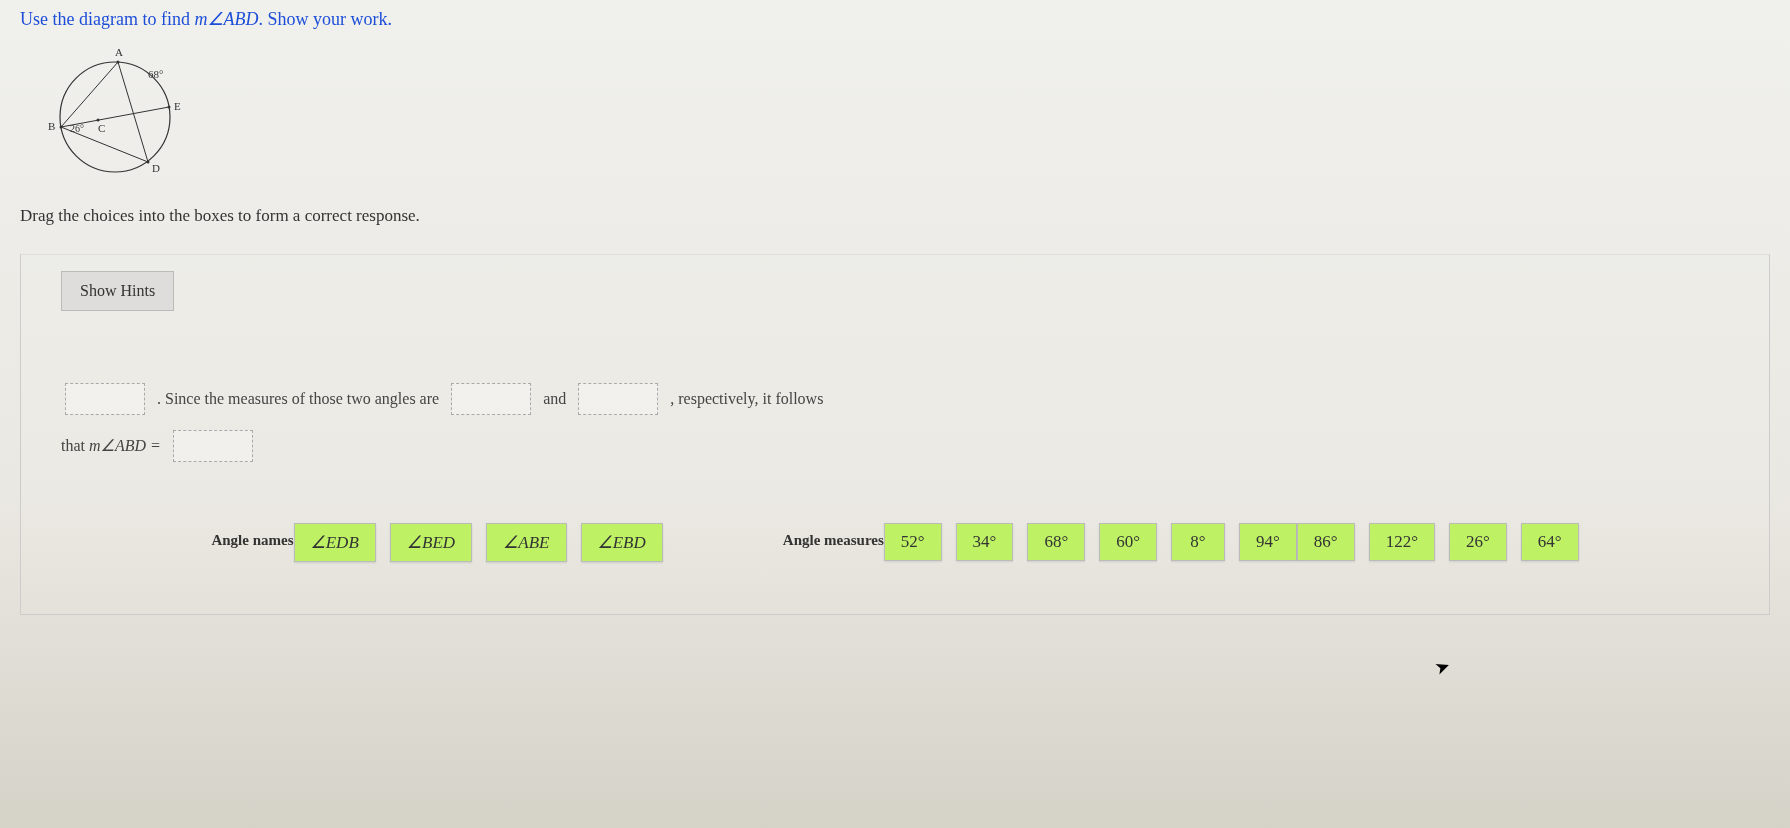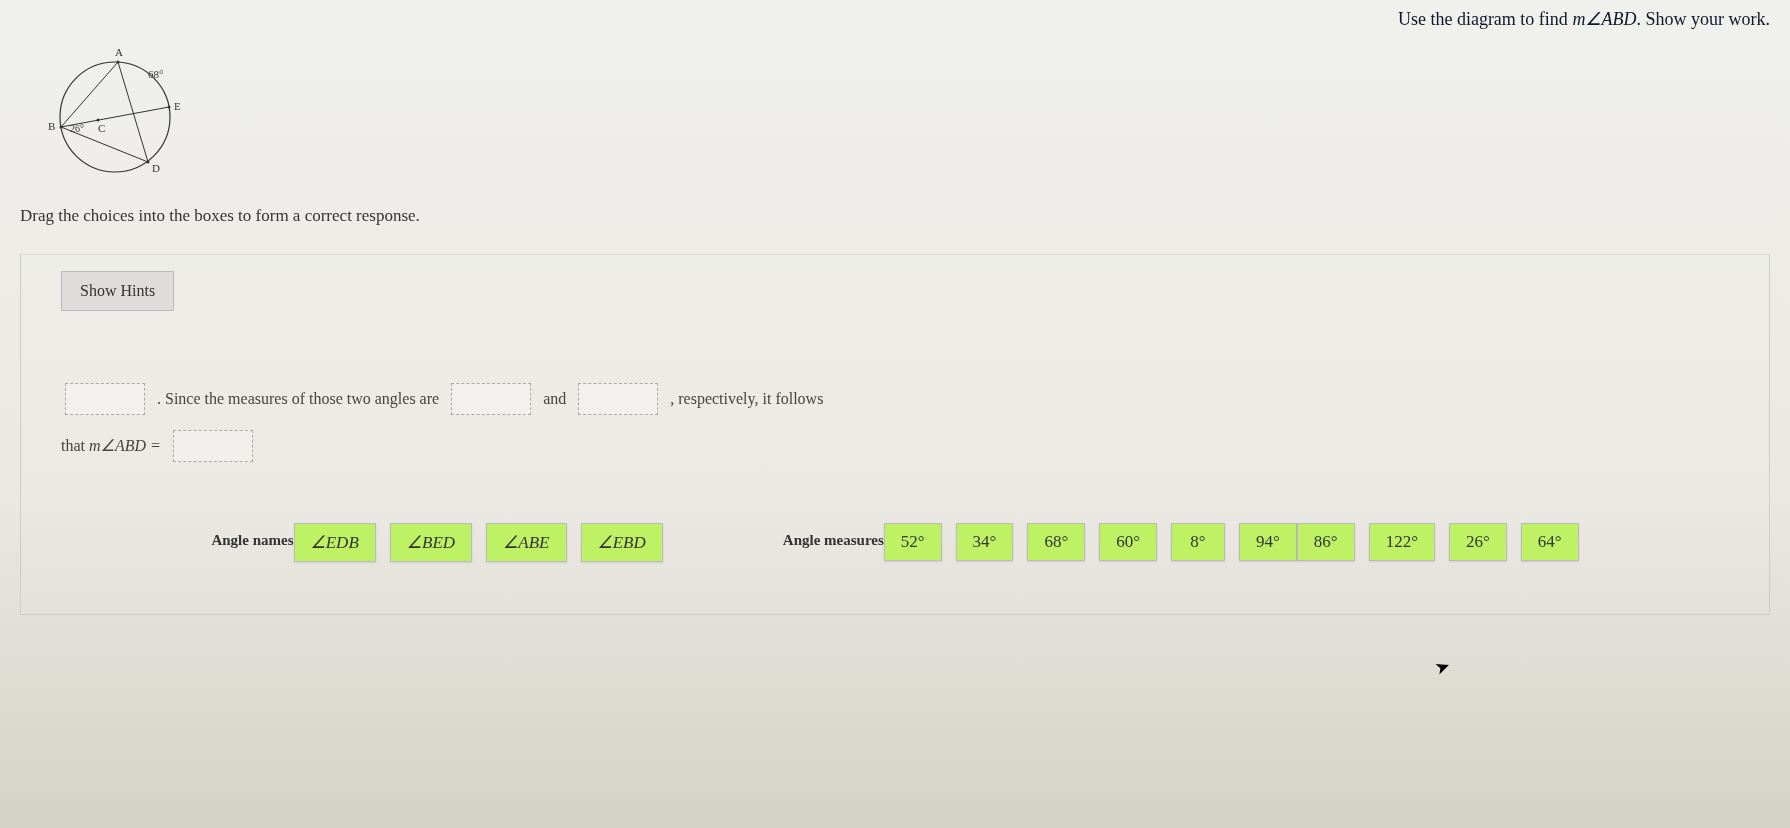--- a/index.html
+++ b/index.html
@@ -7,23 +7,22 @@
       font-family: 'Times New Roman', serif;
       background: linear-gradient(to bottom, #f0f0ed 0%, #eae8e2 60%, #d5d2c8 100%);
       width: 1790px;
       height: 828px;
       padding: 8px 20px;
       color: #333;
       position: relative;
     }
     .prompt-text {
       font-size: 18px;
-      color: #0f172a;
+      color: #1d4ed8;
       margin-bottom: 12px;
-      text-align: right;
     }
     .diagram-container {
       margin-left: 20px;
       margin-bottom: 20px;
     }
     .instruction {
       font-size: 17px;
       color: #333;
       margin-top: 16px;
       margin-bottom: 20px;

